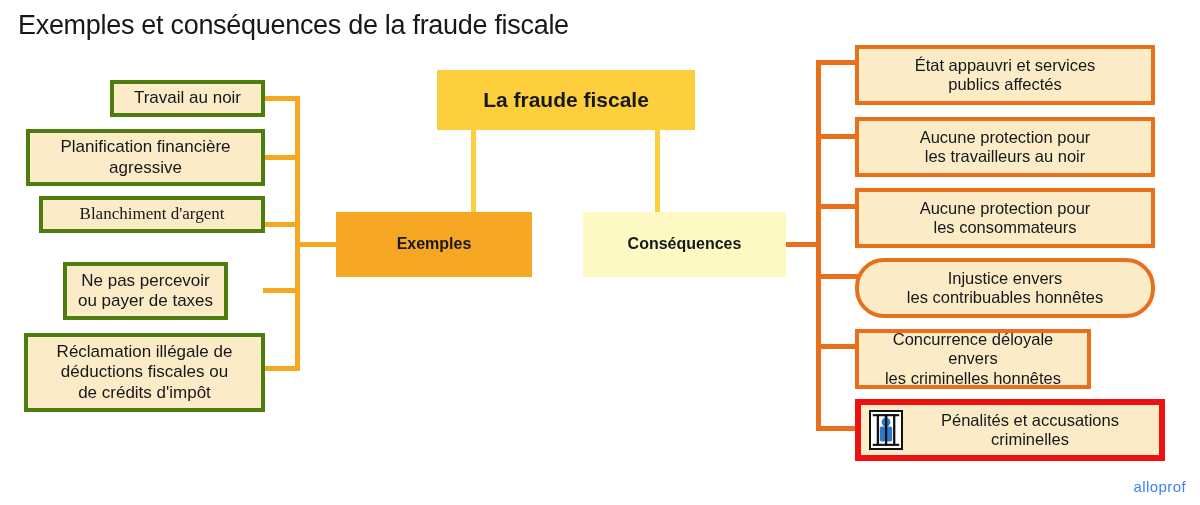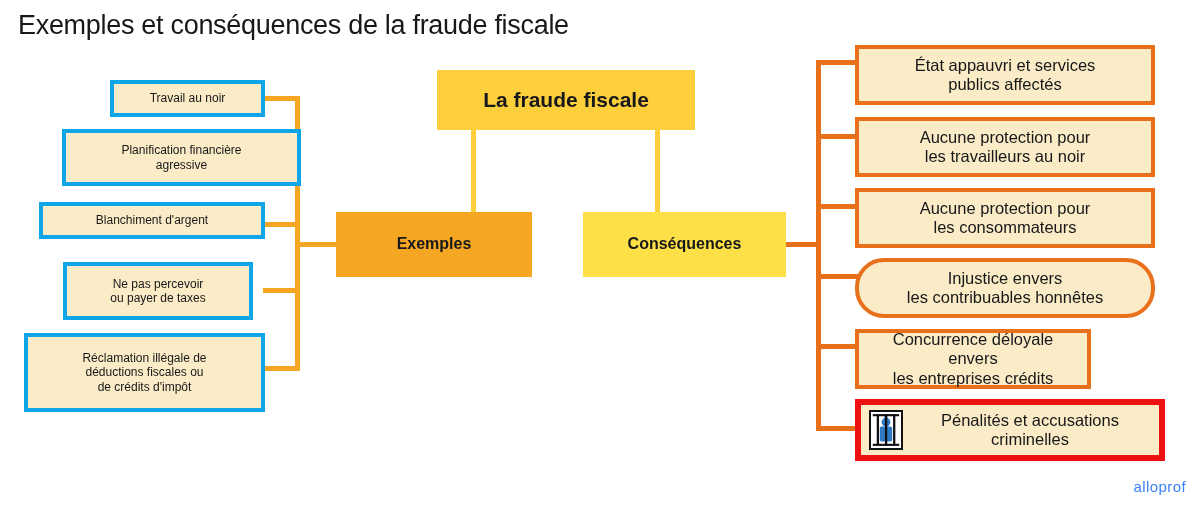--- a/index.html
+++ b/index.html
@@ -37,22 +37,22 @@
     display: flex;
     align-items: center;
     justify-content: center;
     text-align: center;
     color: #16181a;
     line-height: 1.18;
   }
 
   .leaf-left {
     background: #fbebc6;
-    border: 4px solid #0ea5e9;
-    font-size: 12px;
+    border: 4px solid #4d7c0f;
+    font-size: 17px;
     padding: 2px 8px;
   }
 
   .leaf-right {
     background: #fbebc6;
     border: 4px solid #e8701a;
     font-size: 16.5px;
     padding: 2px 8px;
     justify-content: center;
   }
@@ -65,21 +65,21 @@
   }
 
   .branch {
     font-weight: bold;
     font-size: 16px;
   }
   .branch-examples {
     background: #f5a623;
   }
   .branch-consequences {
-    background: #fde047;
+    background: #fef9c3;
   }
   .root-node {
     background: #fdcf3c;
     font-weight: bold;
     font-size: 21px;
   }
 
   
   .conn {
     position: absolute;
@@ -150,34 +150,34 @@
   <div class="node branch branch-consequences" style="left:583px; top:212px; width:203px; height:65px;">
     <span>Conséquences</span>
   </div>
 
   <div class="node leaf-left" style="left:110px; top:80px; width:155px; height:37px;">
     <span>
       <span>Travail au noir</span>
     </span>
   </div>
 
-  <div class="node leaf-left" style="left:26px; top:129px; width:239px; height:57px;margin-left:36px;">
+  <div class="node leaf-left" style="left:26px; top:129px; width:239px; height:57px;">
     <span>
       <span>Planification financière</span><br>
       <span>agressive</span>
     </span>
   </div>
 
-  <div class="node leaf-left" style="left:39px; top:202px; width:226px; height:37px;">
+  <div class="node leaf-left" style="left:39px; top:196px; width:226px; height:37px;font-family:Liberation Serif, serif;">
     <span>
       <span>Blanchiment d'argent</span>
     </span>
   </div>
 
-  <div class="node leaf-left" style="left:63px; top:262px; width:190px; height:58px;">
+  <div class="node leaf-left" style="left:63px; top:262px; width:165px; height:58px;">
     <span>
       <span>Ne pas percevoir</span><br>
       <span>ou payer de taxes</span>
     </span>
   </div>
 
   <div class="node leaf-left" style="left:24px; top:333px; width:241px; height:79px;">
     <span>
       <span>Réclamation illégale de</span><br>
       <span>déductions fiscales ou</span><br>
@@ -209,21 +209,21 @@
   <div class="node leaf-right" style="left:855px; top:258px; width:300px; height:60px;border-radius:29px;">
     <span>
       <span>Injustice envers</span><br>
       <span>les contribuables honnêtes</span>
     </span>
   </div>
 
   <div class="node leaf-right" style="left:855px; top:329px; width:236px; height:60px;">
     <span>
       <span>Concurrence déloyale envers</span><br>
-      <span>les entreprises crédits</span>
+      <span>les criminelles honnêtes</span>
     </span>
   </div>
 
   <div class="node leaf-right-alert" style="left:855px; top:399px; width:310px; height:62px;">
     <span>
       <span>Pénalités et accusations</span><br>
       <span>criminelles</span>
     </span>
   </div>
 

